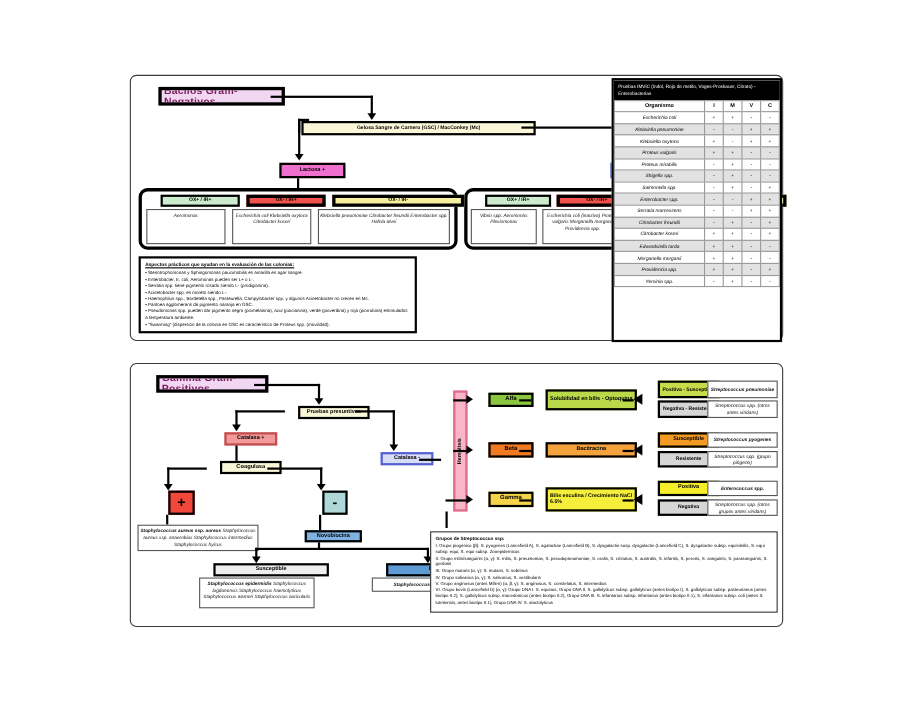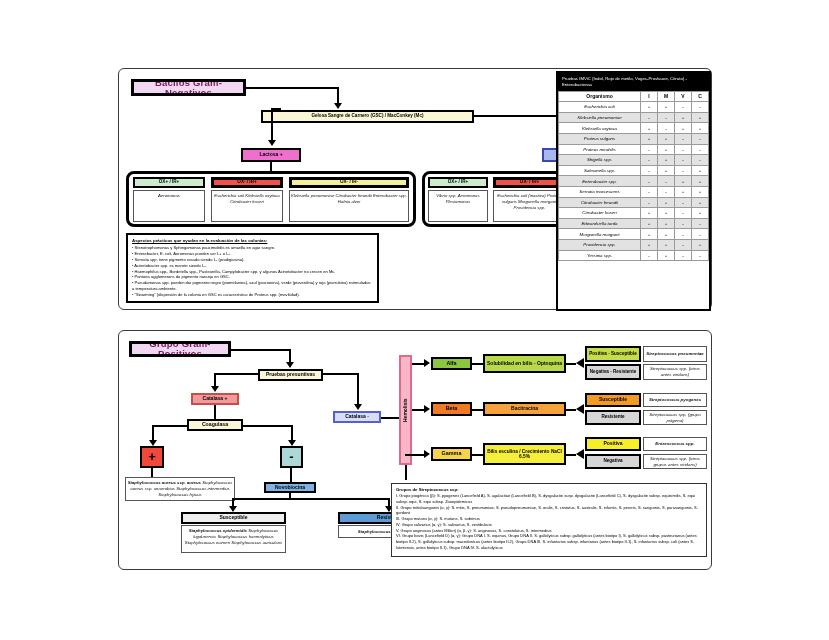--- a/index.html
+++ b/index.html
@@ -17,23 +17,24 @@
     border: 1px solid #3a3a3a;
     border-radius: 6px;
   }
   #panel-gram-neg { left: 118px; top: 68px; width: 594px; height: 242px; }
   #panel-gram-pos { left: 118px; top: 330px; width: 594px; height: 240px; }
 
   .node {
     position: absolute;
     border: 2px solid #000;
     display: flex; align-items: center; justify-content: center;
-    text-align: center;
+    text-align: left;
     line-height: 1.05;
     overflow: hidden;
+    margin-left: 13px;
   }
   .node span { display: block; padding: 0 2px; }
 
   .title-node {
     background: #f2d7f2; border: 3px solid #000;
     font-weight: bold; color: #7a1b5e;
     font-size: 9.5px; letter-spacing: .2px;
   }
   .cream { background: #faf6d8; }
   .pinkmag { background: #ef6fce; border: 2px solid #000; color:#000; }
@@ -406,21 +407,21 @@
             <td class="v">-</td>
             <td class="v">-</td>
           </tr>
         </tbody>
     </table>
   </div>
 
   <div class="panel" id="panel-gram-pos">
 
     <div class="node title-node" style="left:10px; top:10px; width:102px; height:16px;">
-      <span>Grupo Gram-Positivos</span>
+      <span>Gamma Gram-Positivos</span>
     </div>
 
     <div class="ln lnh" style="left:112px; top:18px; width:60px;"></div>
     <div class="ln lnv" style="left:170px; top:18px; height:14px;"></div>
     <div class="arrow-d" style="left:167px; top:31px;"></div>
 
     <div class="node cream" style="left:139px; top:38px; width:65px; height:12px; font-size:5px; font-weight:bold;">
       <span>Pruebas presuntivas</span>
     </div>
 

